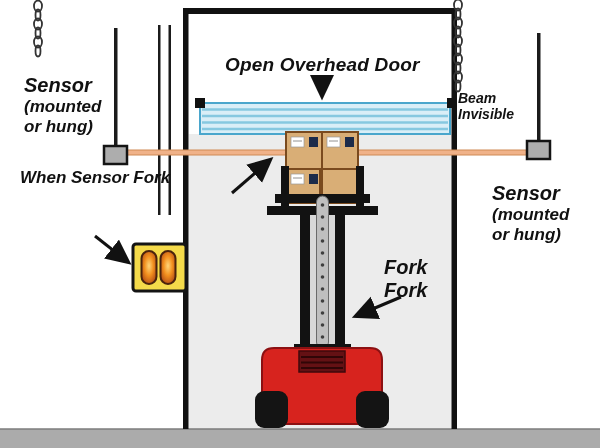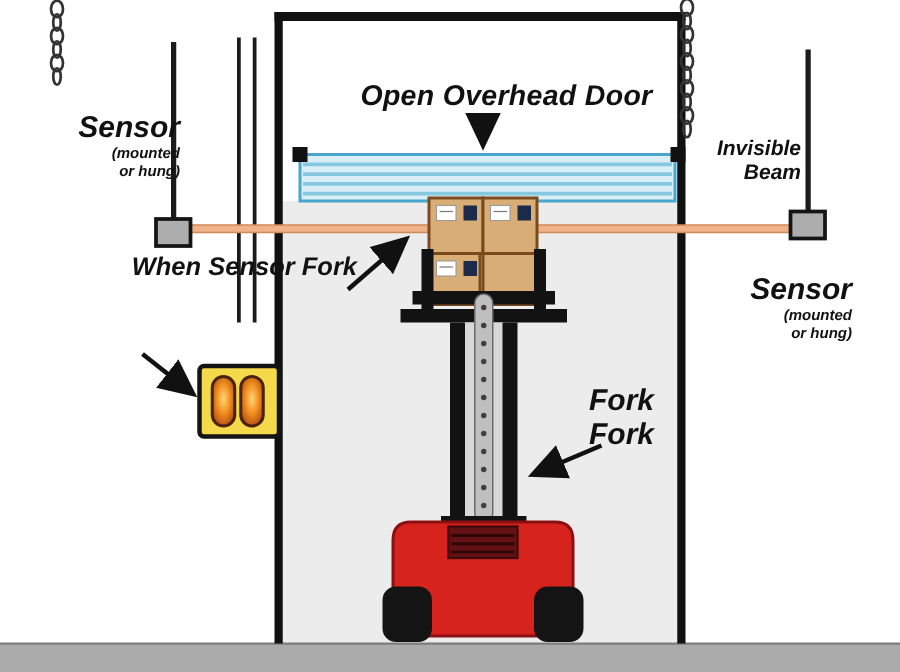--- a/index.html
+++ b/index.html
@@ -1,24 +1,24 @@
 <!DOCTYPE html>
 <html><head>
 <meta charset="utf-8">
 <style>
   html,body{margin:0;padding:0;background:#fff;}
   #canvas{
     position:relative;width:600px;height:448px;background:#ffffff;overflow:hidden;
     font-family:"Liberation Sans", sans-serif;color:#111;
   }
   #art{position:absolute;left:0;top:0;width:600px;height:448px;}
-  .lbl{position:absolute;text-align:right;font-weight:bold;font-style:italic;line-height:1.15;z-index:5;}
+  .lbl{position:absolute;text-align:left;font-weight:bold;font-style:italic;line-height:1.15;z-index:5;}
   .lbl .big{font-size:19px;letter-spacing:.2px;}
   .lbl .mid{font-size:20px;}
-  .lbl .sub{font-size:10px;font-style:italic;}
+  .lbl .sub{font-size:17px;font-style:italic;}
   .note{font-size:17px;line-height:1.22;}
 </style>
 </head>
 <body>
 
 <div id="canvas">
 
   <svg id="art" viewBox="0 0 600 448" aria-hidden="true">
     <defs>
       <marker id="ah" markerWidth="10" markerHeight="9" refX="7" refY="4" orient="auto">
@@ -163,22 +163,22 @@
     <div class="mid">Sensor</div>
     <div class="sub">(mounted</div>
     <div class="sub">or hung)</div>
   </div>
 
   <div class="lbl note" style="left:20px;top:168px;width:218px;">
     <div>When Sensor Fork</div>
   </div>
 
   <div class="lbl" style="left:458px;top:90px;width:76px;font-size:14px;">
+    <div>Beam</div>
     <div>Invisible</div>
-    <div>Beam</div>
   </div>
 
   <div class="lbl" style="left:492px;top:182px;width:76px;">
     <div class="mid">Sensor</div>
     <div class="sub">(mounted</div>
     <div class="sub">or hung)</div>
   </div>
 
   <div class="lbl" style="left:384px;top:256px;width:52px;">
     <div class="mid">Fork</div>

